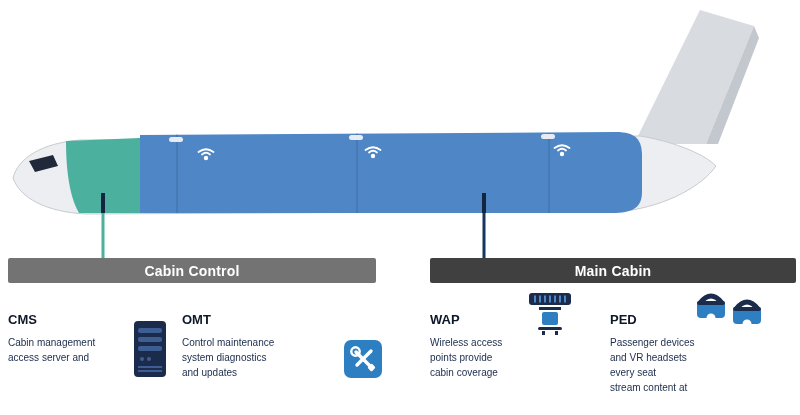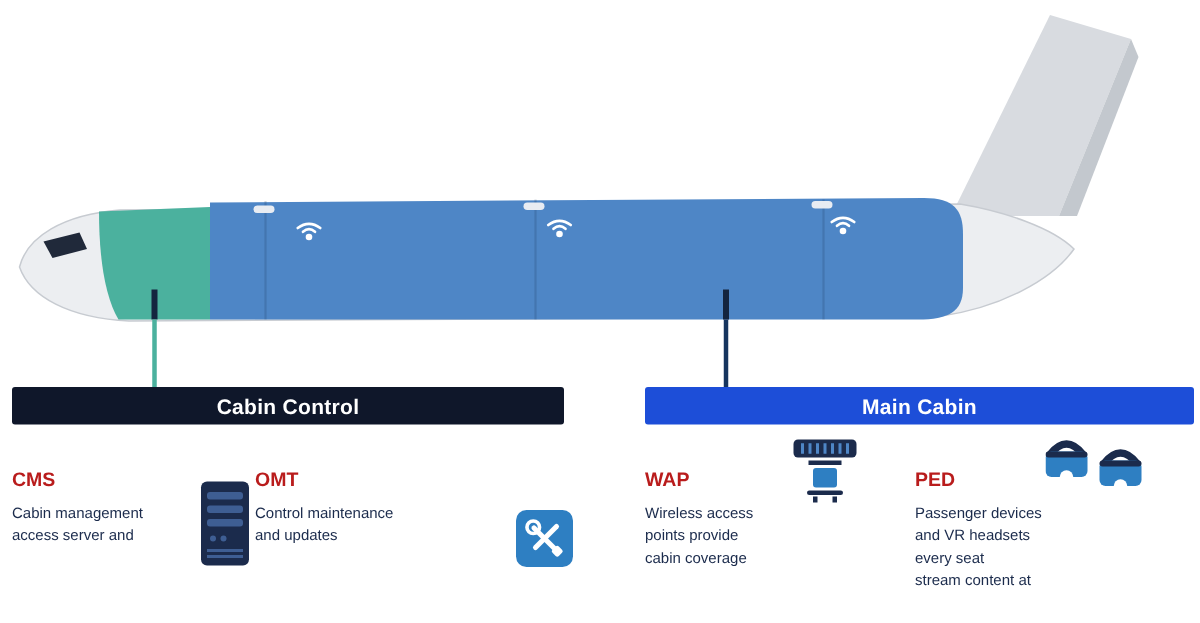--- a/index.html
+++ b/index.html
@@ -8,24 +8,24 @@
     background:#ffffff;color:#1B2B4C;
     font-family:"Liberation Sans",sans-serif;
   }
   .abs{position:absolute}
   svg{display:block}
   .bar{
     position:absolute;top:258px;height:25px;border-radius:2px;
     display:flex;align-items:center;justify-content:center;
     color:#fff;font-weight:bold;font-size:14px;letter-spacing:.2px;
   }
-  .bar.teal{left:8px;width:368px;background:#0f172a}
-  .bar.navy{left:430px;width:366px;background:#1d4ed8}
+  .bar.teal{left:8px;width:368px;background:#737373}
+  .bar.navy{left:430px;width:366px;background:#404040}
   .item{position:absolute;top:312px}
-  .item-title{font-weight:bold;font-size:13px;margin-bottom:8px;color:#b91c1c}
+  .item-title{font-weight:bold;font-size:13px;margin-bottom:8px;color:#0f172a}
   .item-line{font-size:10px;line-height:15px;color:#1B2B4C}
   .icon-box{position:absolute}
 </style>
 </head>
 <body>
 
 <div class="abs" style="left:0;top:0">
   <svg width="800" height="260" viewBox="0 0 800 260">
 
     <g>
@@ -96,23 +96,24 @@
     <rect x="5" y="8" width="24" height="5" rx="2" fill="#3E5E93"></rect>
     <rect x="5" y="17" width="24" height="5" rx="2" fill="#3E5E93"></rect>
     <rect x="5" y="26" width="24" height="5" rx="2" fill="#3E5E93"></rect>
     <circle cx="9" cy="39" r="2" fill="#3E5E93"></circle>
     <circle cx="16" cy="39" r="2" fill="#3E5E93"></circle>
     <rect x="5" y="46" width="24" height="2" fill="#3E5E93"></rect>
     <rect x="5" y="50" width="24" height="2" fill="#3E5E93"></rect>
   </svg>
 </div>
 
-<div class="item" style="left:170px;width:158px">
+<div class="item" style="left:182px;width:158px">
   <div class="item-title">OMT</div>
   <div class="item-line">Control maintenance</div>
+  <div class="item-line">system diagnostics</div>
   <div class="item-line">and updates</div>
 </div>
 
 <div class="icon-box" style="left:344px;top:340px">
   <svg width="38" height="38" viewBox="0 0 38 38">
     <rect width="38" height="38" rx="7" fill="#2E7FC2"></rect>
     <g stroke="#fff" stroke-width="3.4" stroke-linecap="round">
       <line x1="13" y1="25" x2="27" y2="11"></line>
       <line x1="12" y1="12" x2="26" y2="26"></line>
     </g>

